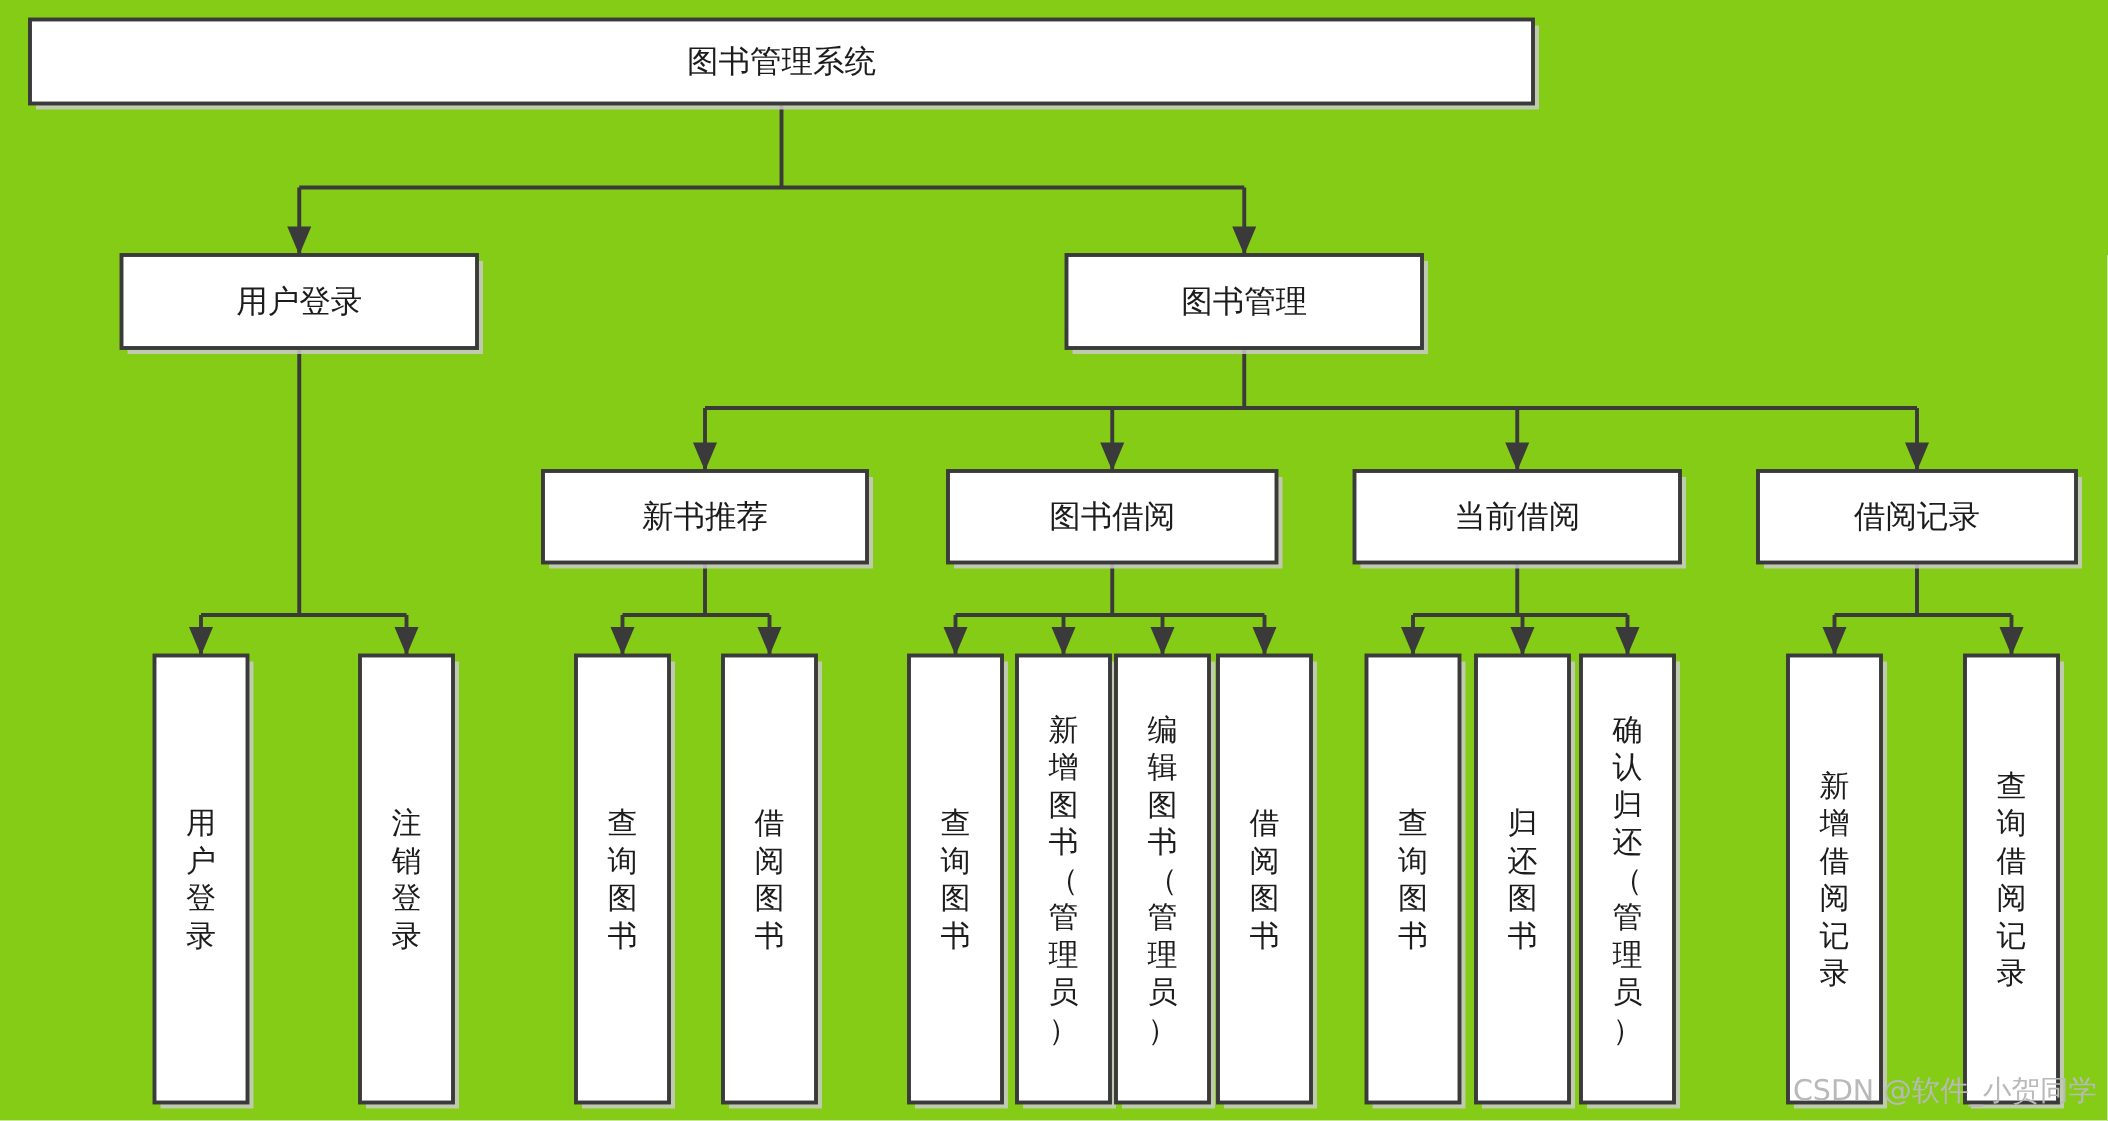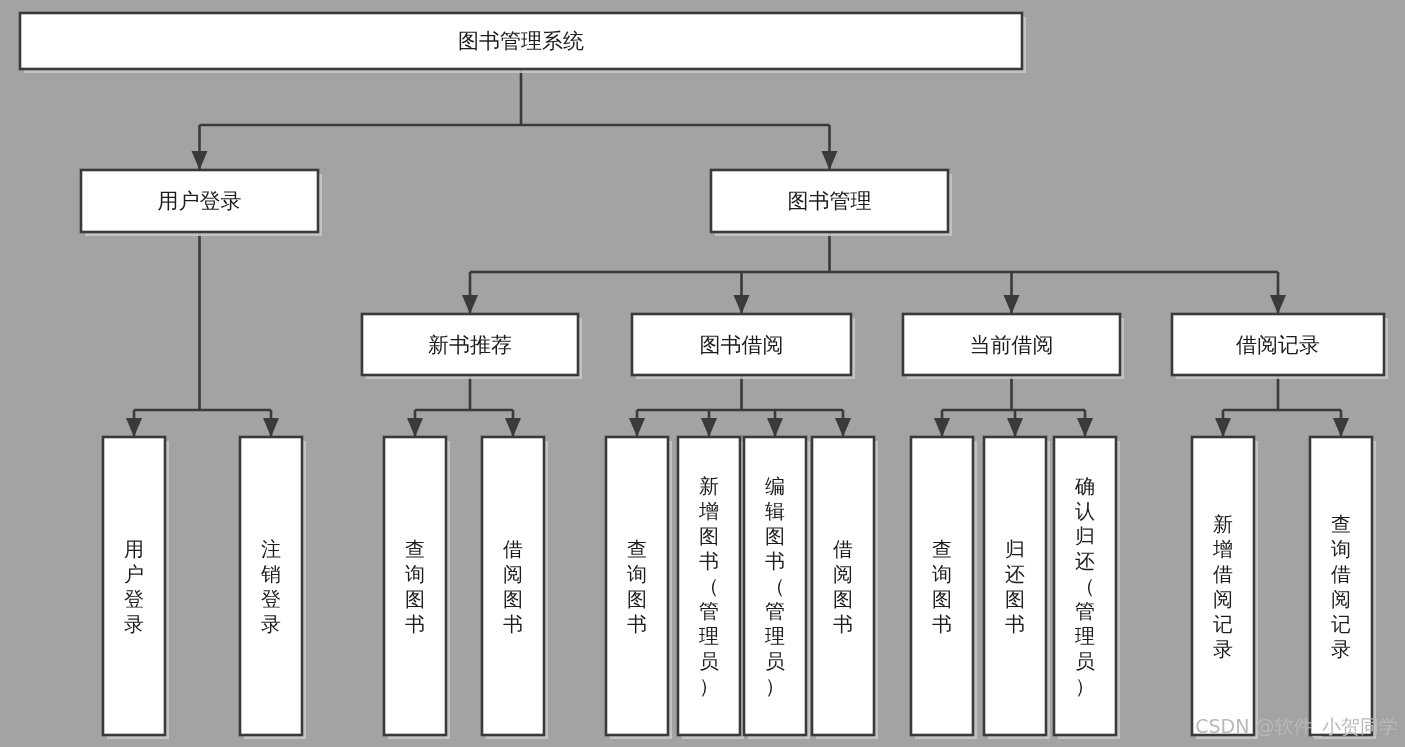--- a/index.html
+++ b/index.html
@@ -11,21 +11,21 @@
   body {
     width: 1405px;
     height: 747px;
     overflow: hidden;
     font-family: "DejaVu Sans", "Liberation Sans", sans-serif;
   }
   #diagram-root {
     position: relative;
     width: 1405px;
     height: 747px;
-    background: #a3a3a3;
+    background: #84cc16;
   }
   svg.diagram-canvas {
     position: absolute;
     top: 0;
     left: 0;
     width: 1405px;
     height: 747px;
     display: block;
   }
   .node-box {

